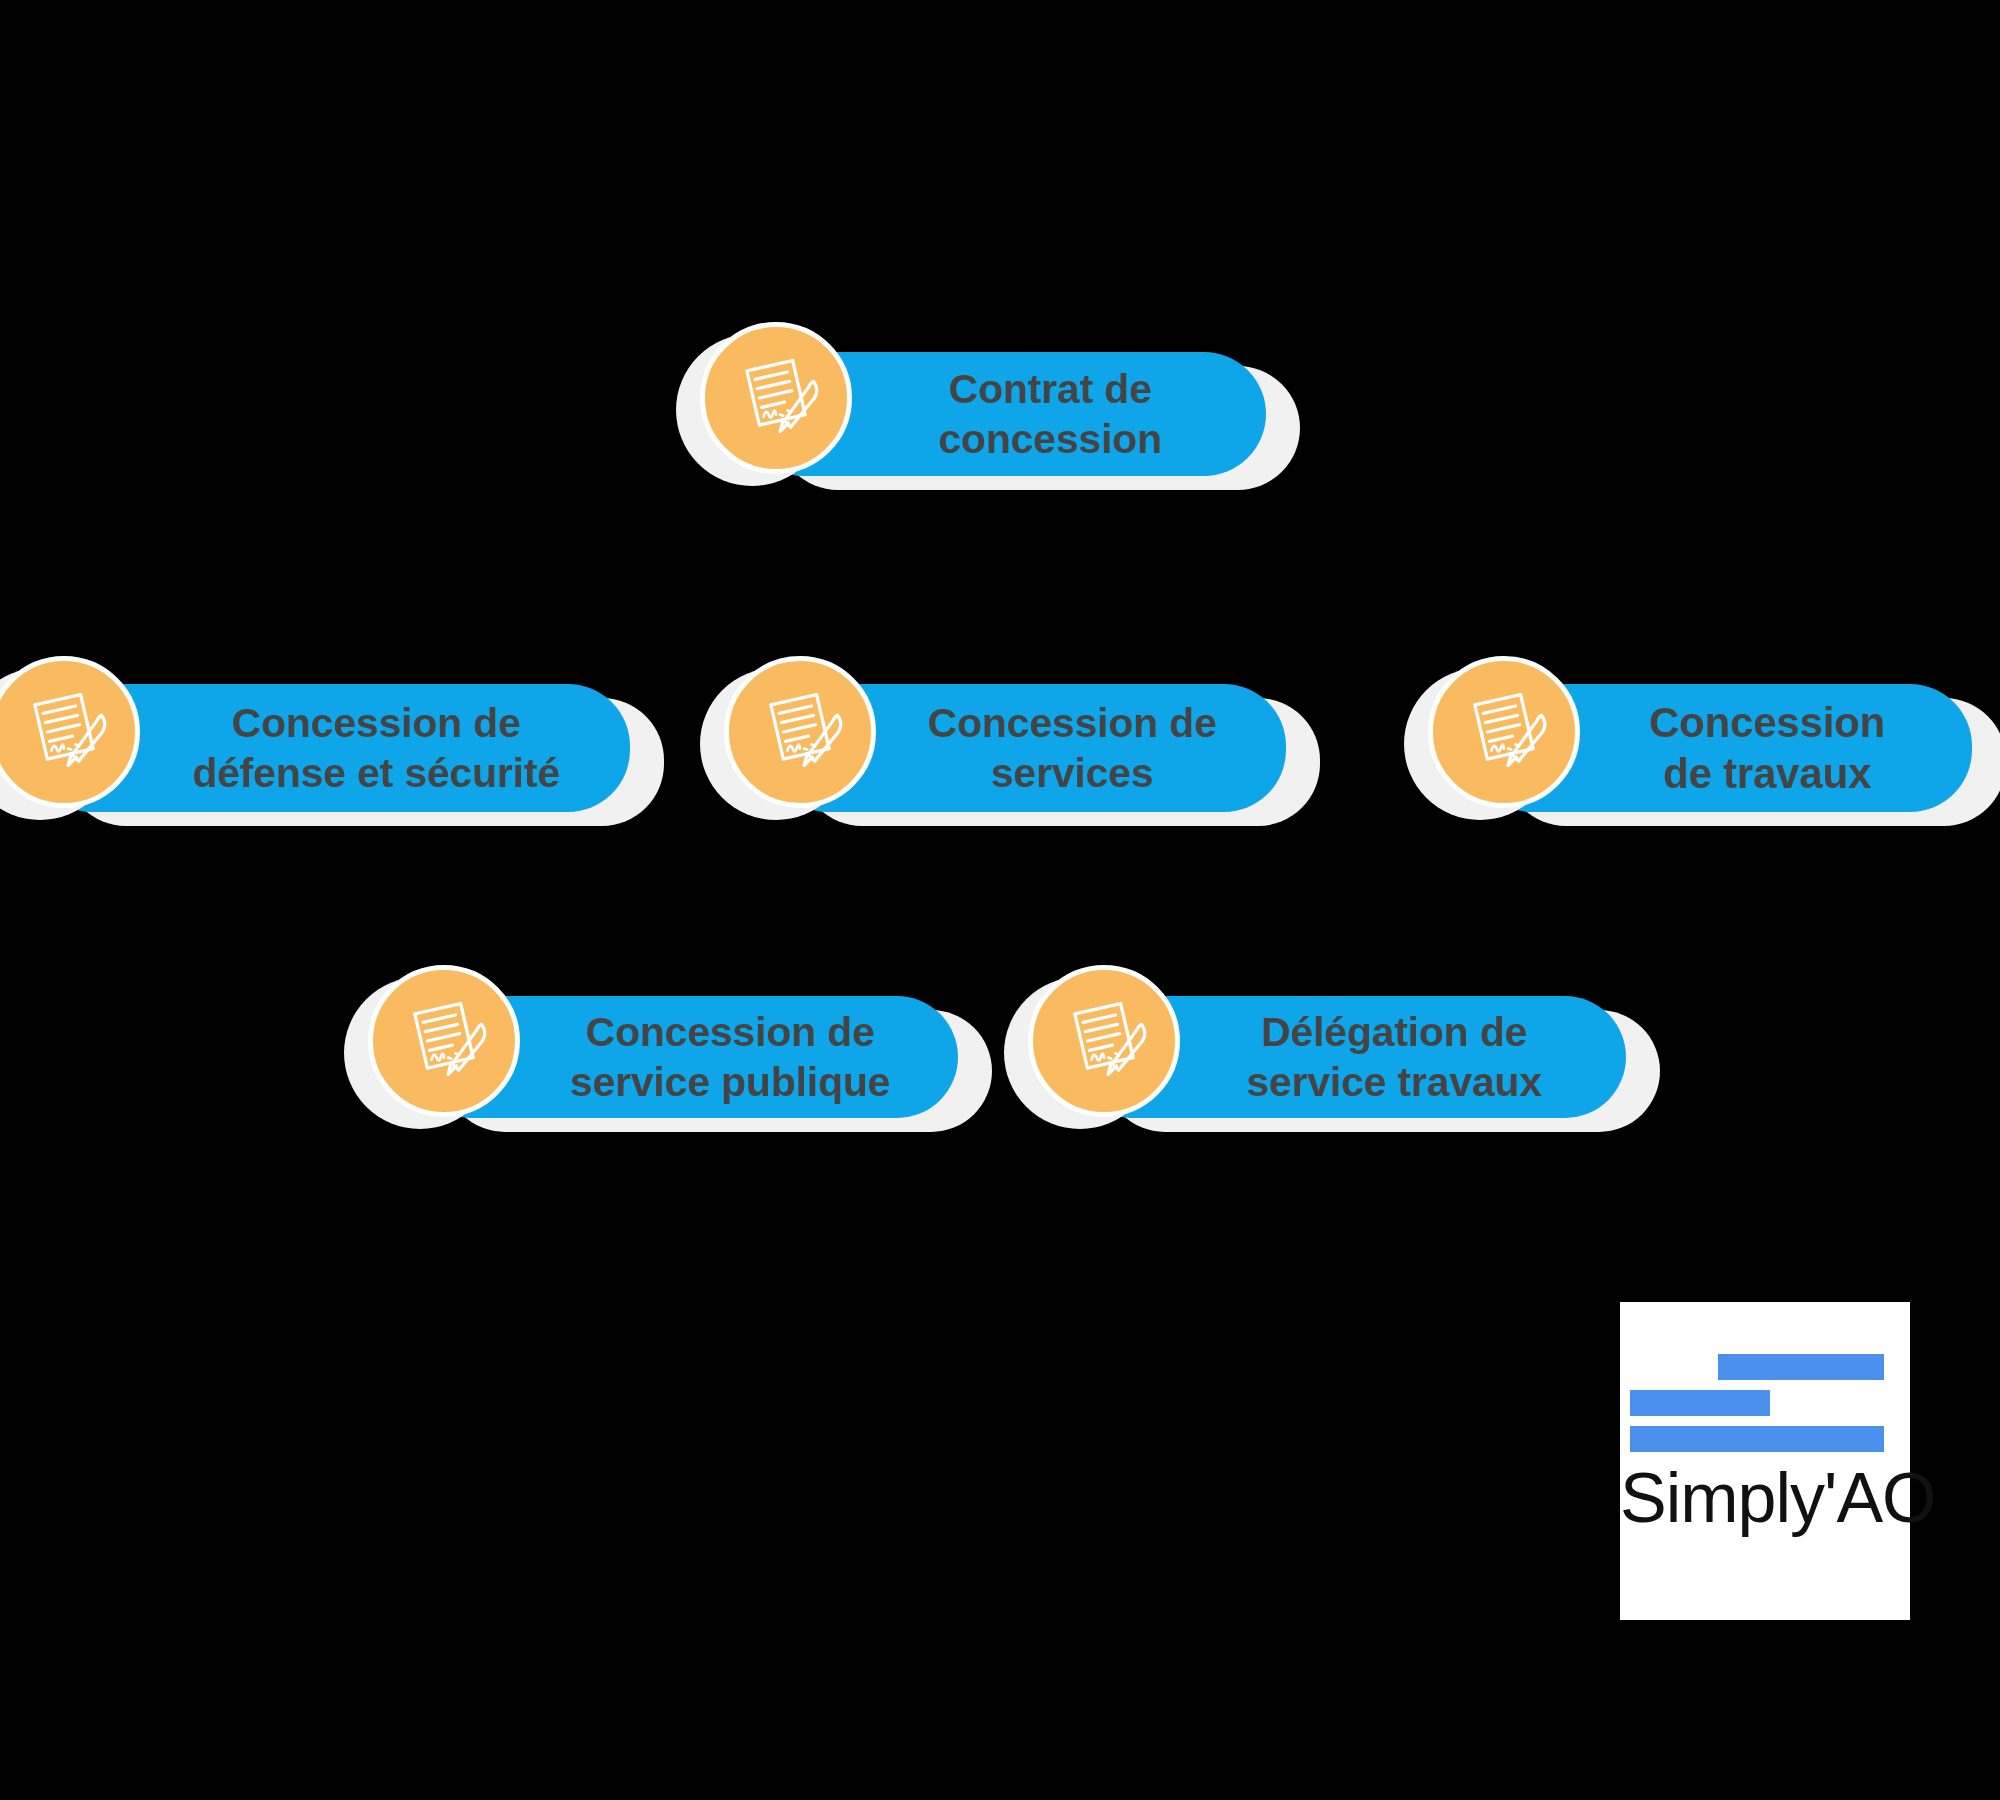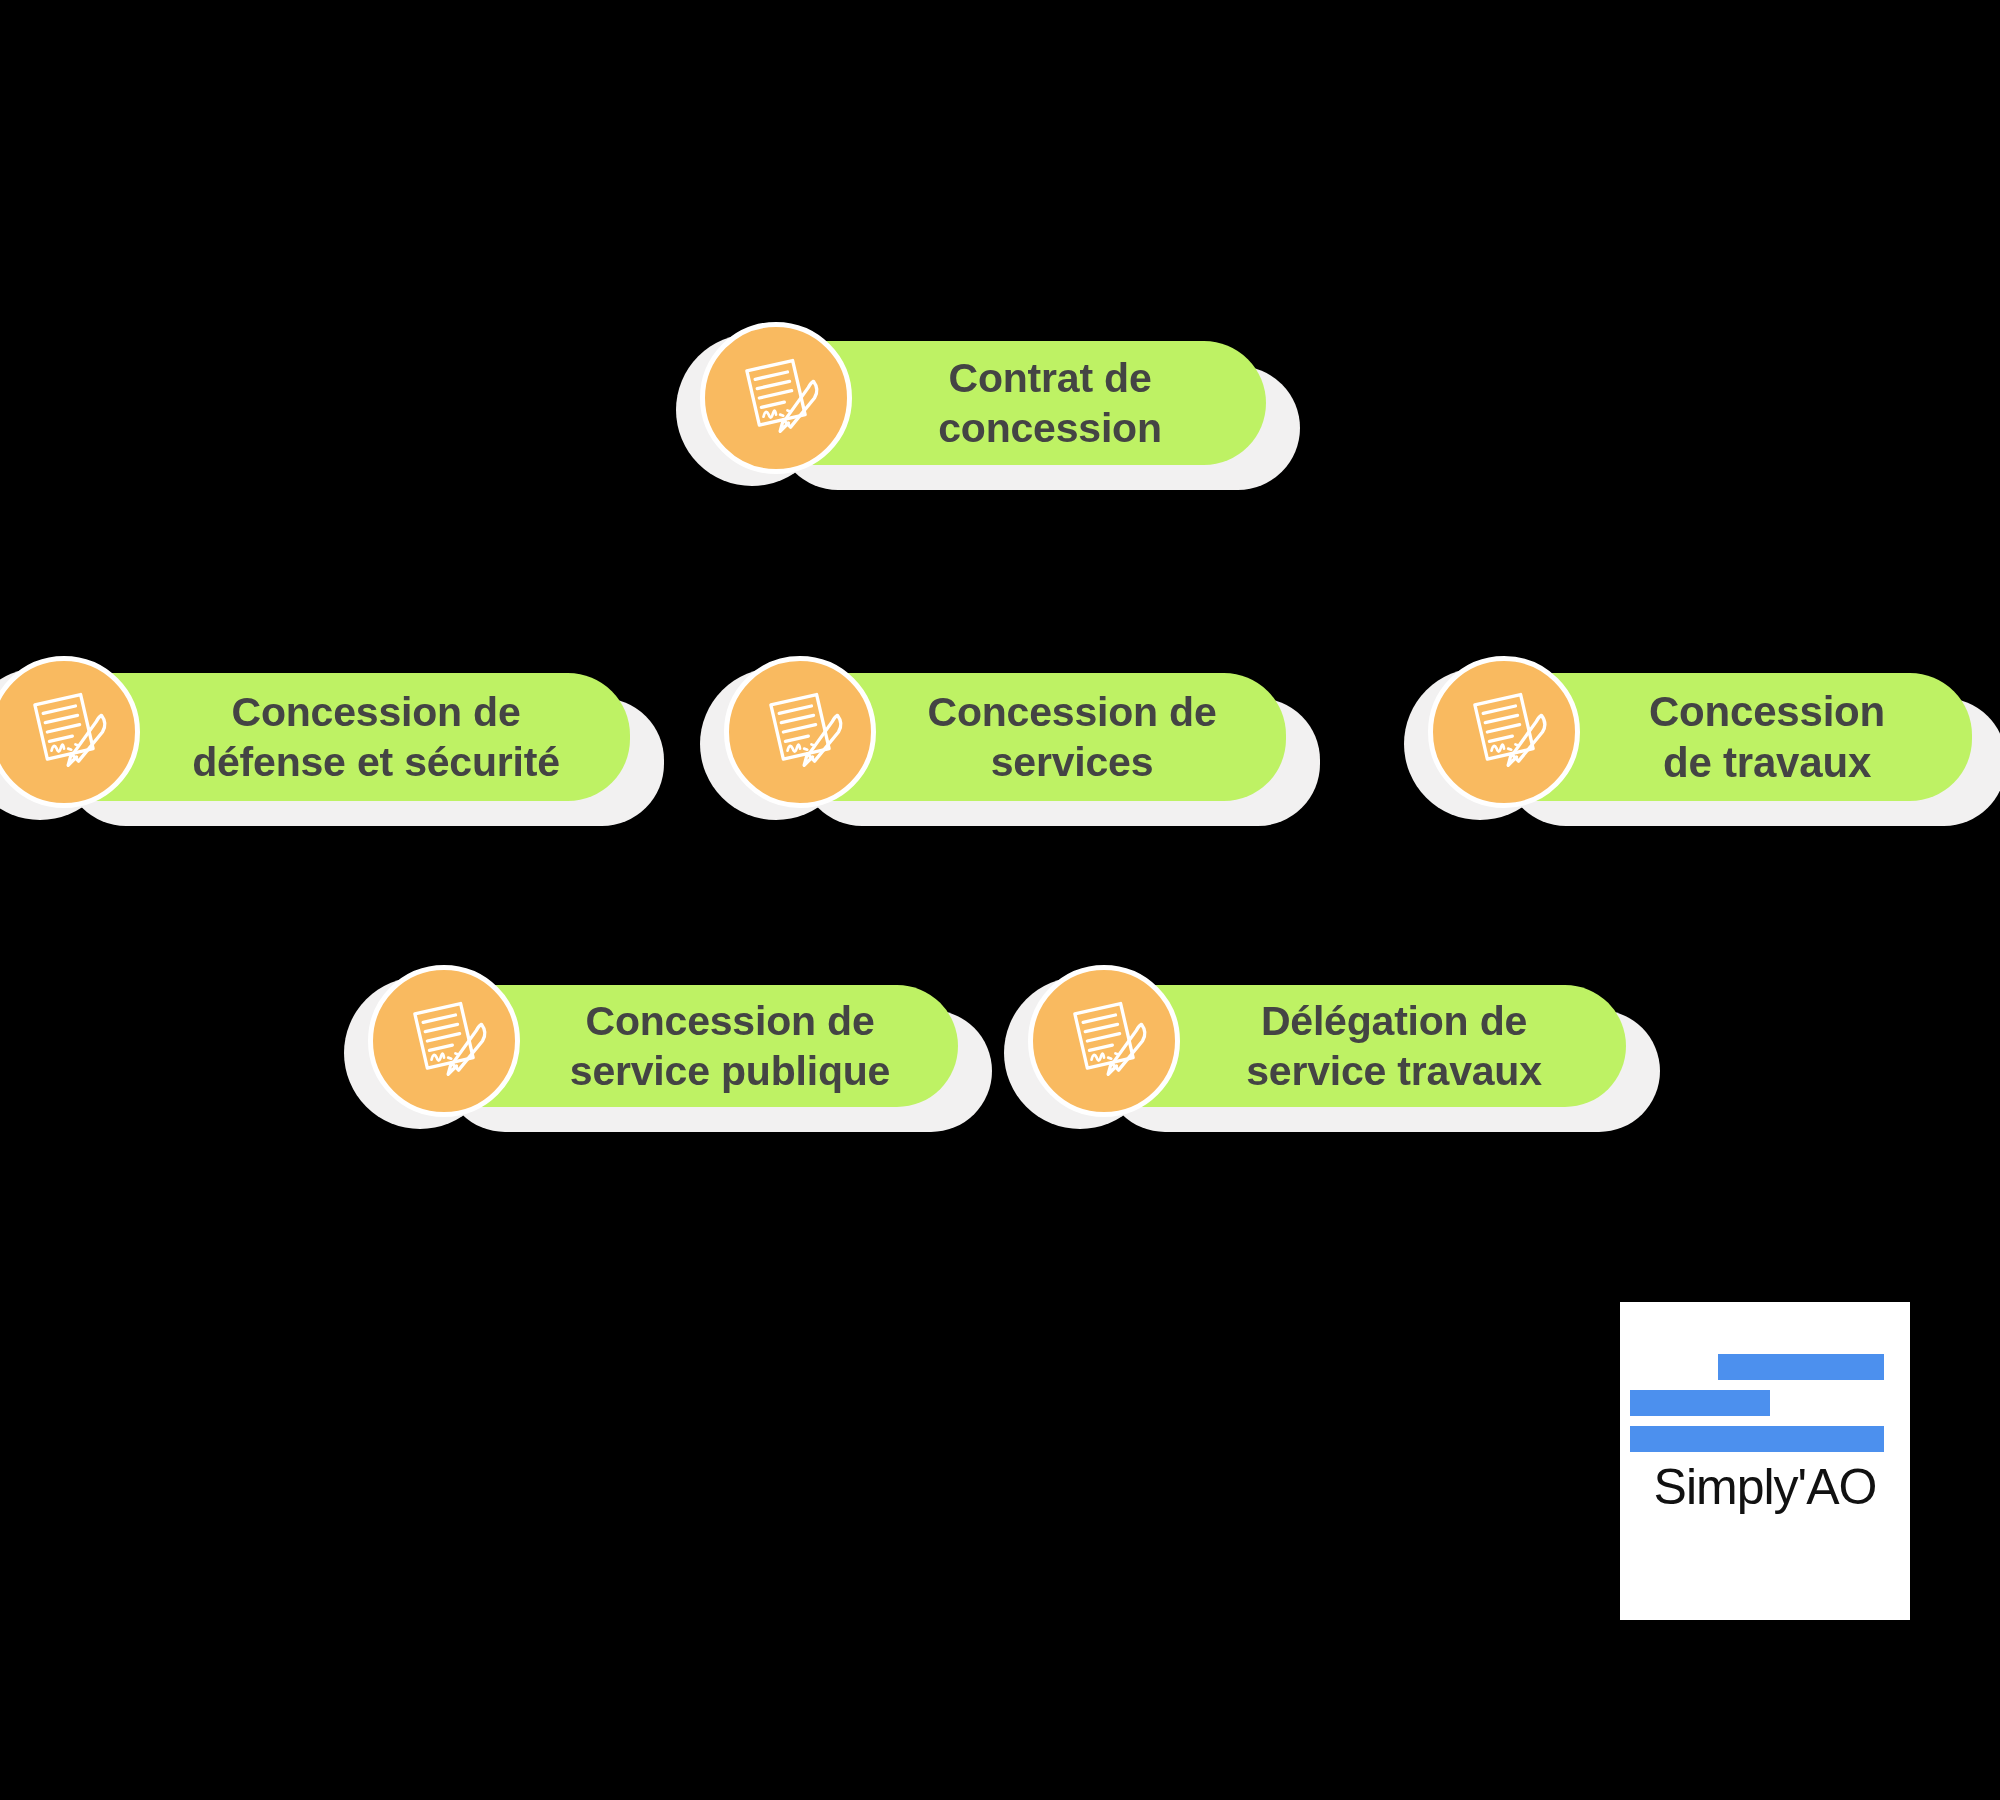--- a/index.html
+++ b/index.html
@@ -28,24 +28,24 @@
     top: 26px;
     width: 100%;
     height: 100%;
     background: #F2F1F1;
     border-radius: 62px;
     box-sizing: border-box;
   }
   .node-pill {
     position: absolute;
     left: 0;
-    top: 1px;
+    top: 12px;
     width: 100%;
     height: 100%;
-    background: #bef264;
+    background: #0ea5e9;
     border-radius: 62px;
     box-sizing: border-box;
     display: flex;
     align-items: center;
     justify-content: center;
   }
   .node-label {
     position: relative;
     color: #444444;
     font-weight: bold;
@@ -130,21 +130,21 @@
   #logo-bar-1 { left: 98px; top: 52px;  width: 166px; }
   #logo-bar-2 { left: 10px; top: 88px;  width: 140px; }
   #logo-bar-3 { left: 10px; top: 124px; width: 254px; }
   #logo-text {
     position: absolute;
     left: 0;
     top: 156px;
     width: 100%;
     text-align: center;
     font-family: "Liberation Sans", sans-serif;
-    font-size: 50px;
+    font-size: 70px;
     color: #111111;
     letter-spacing: -1px;
     white-space: nowrap;
   }
 </style>
 </head>
 <body>
 
 <div id="stage">
 

